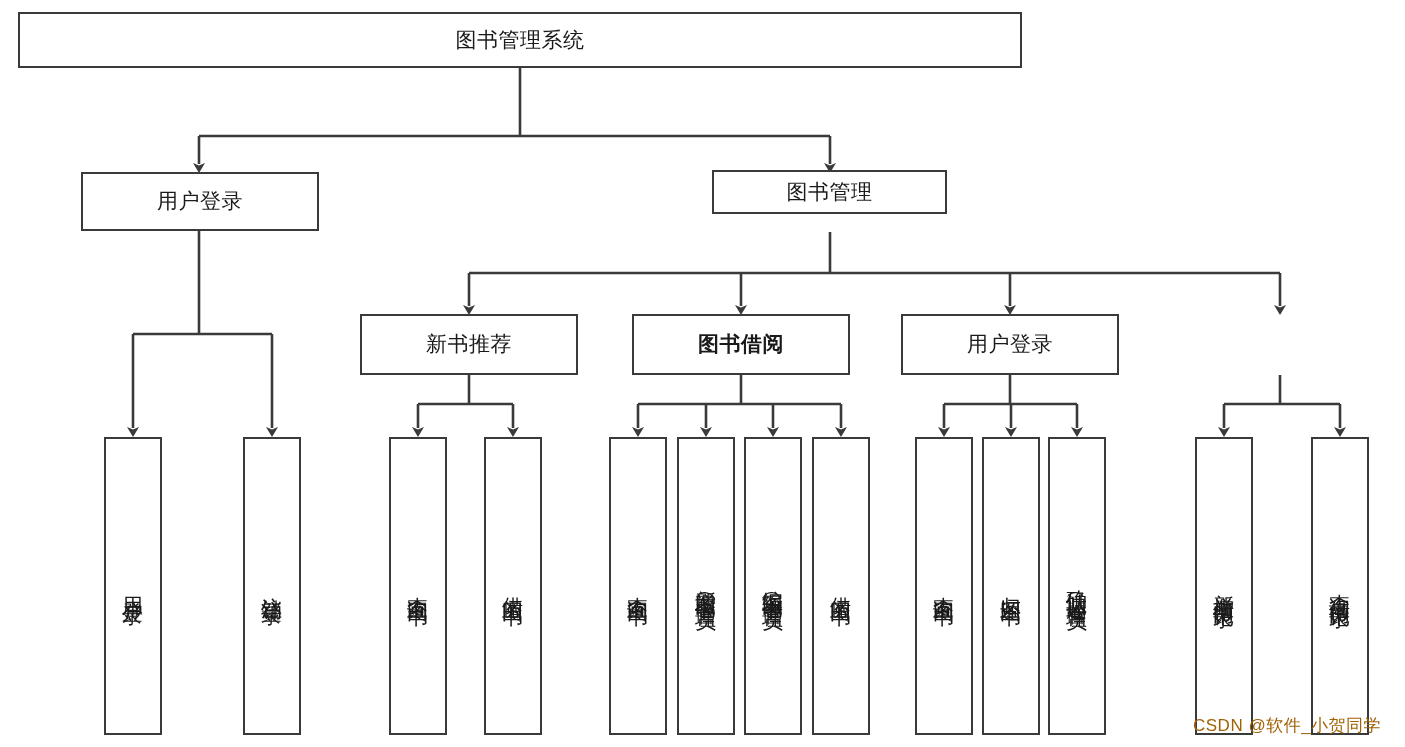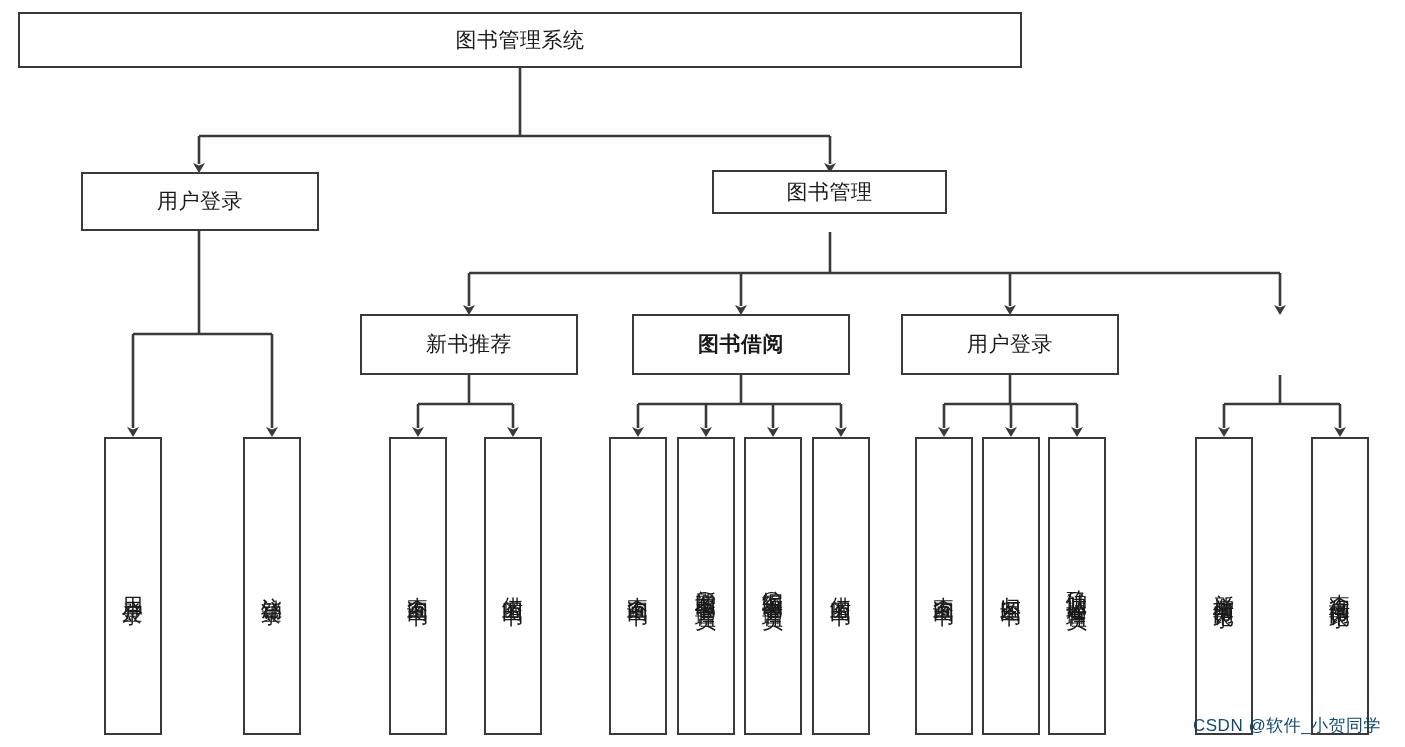--- a/index.html
+++ b/index.html
@@ -51,21 +51,21 @@
     text-orientation: upright;
     font-size: 21px;
     letter-spacing: 3px;
     line-height: 1.1;
     white-space: nowrap;
     max-height: 100%;
   }
   .watermark {
     position: absolute;
     font-size: 17px;
-    color: #0c4a6e;
+    color: #a16207;
     white-space: nowrap;
     letter-spacing: 0.5px;
   }
 </style>
 </head>
 <body>
 
 <div id="canvas">
 
   <svg class="edges" viewBox="0 0 1405 747">

